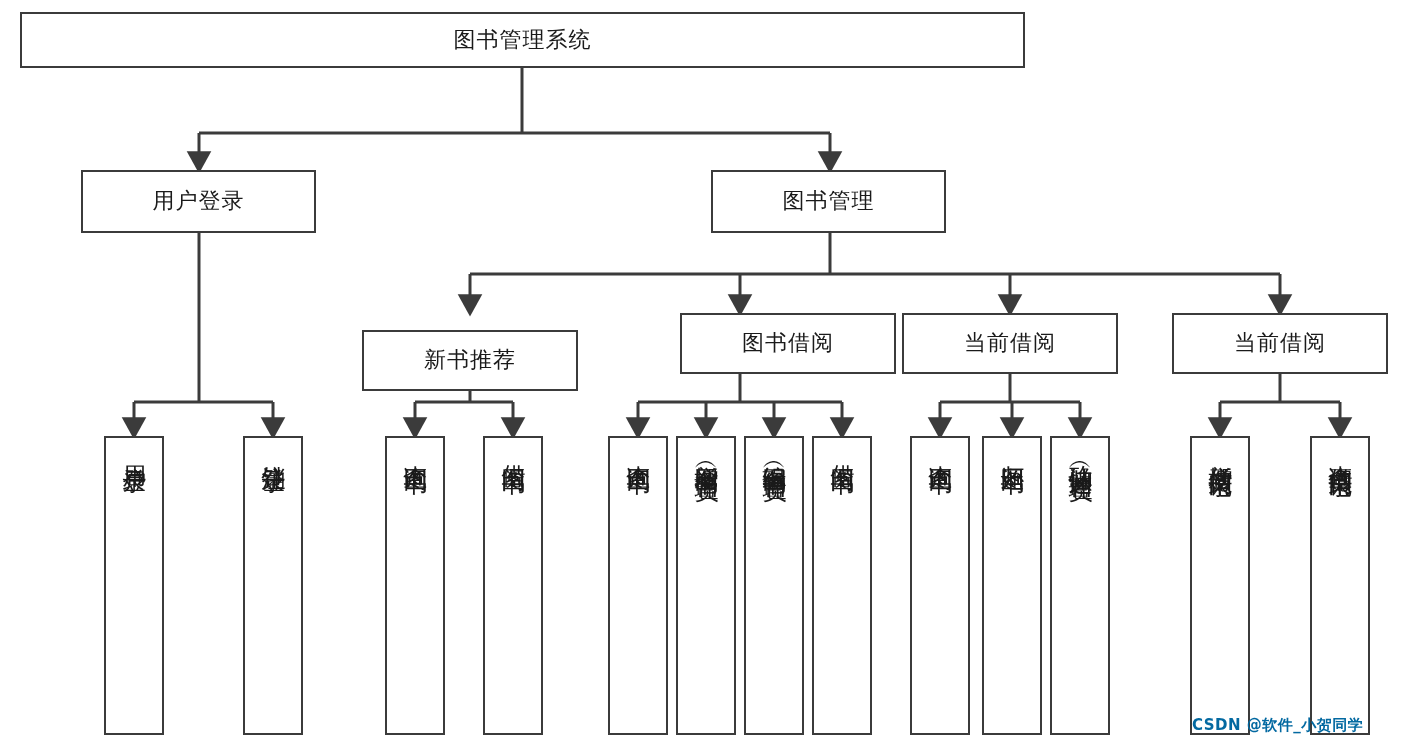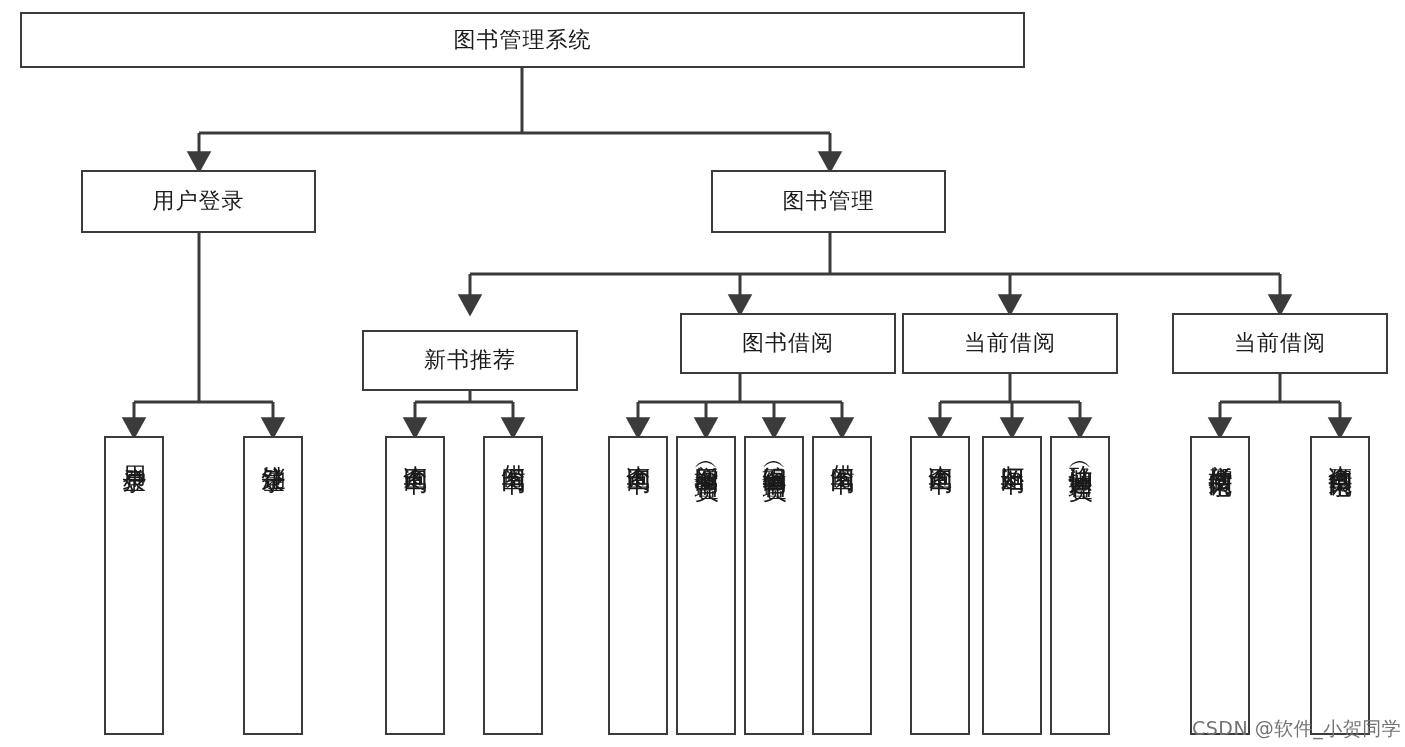--- a/index.html
+++ b/index.html
@@ -51,24 +51,25 @@
     writing-mode: vertical-rl;
     text-orientation: upright;
     font-size: 24px;
     line-height: 1.12;
     letter-spacing: 2px;
     white-space: nowrap;
     text-align: left;
   }
   .watermark {
     position: absolute;
-    font-size: 19px;
-    color: #737373;
+    font-size: 15px;
+    color: #0369a1;
     white-space: nowrap;
     letter-spacing: 0.5px;
+    font-weight: bold;
   }
 </style>
 </head>
 <body>
 
 <div id="diagram-root">
 
   <svg id="edges-layer" width="1405" height="747" viewBox="0 0 1405 747" xmlns="http://www.w3.org/2000/svg">
     <defs>
       <marker id="arrowhead" markerWidth="9" markerHeight="9" refX="3.6" refY="4.5" orient="auto" markerUnits="strokeWidth">

